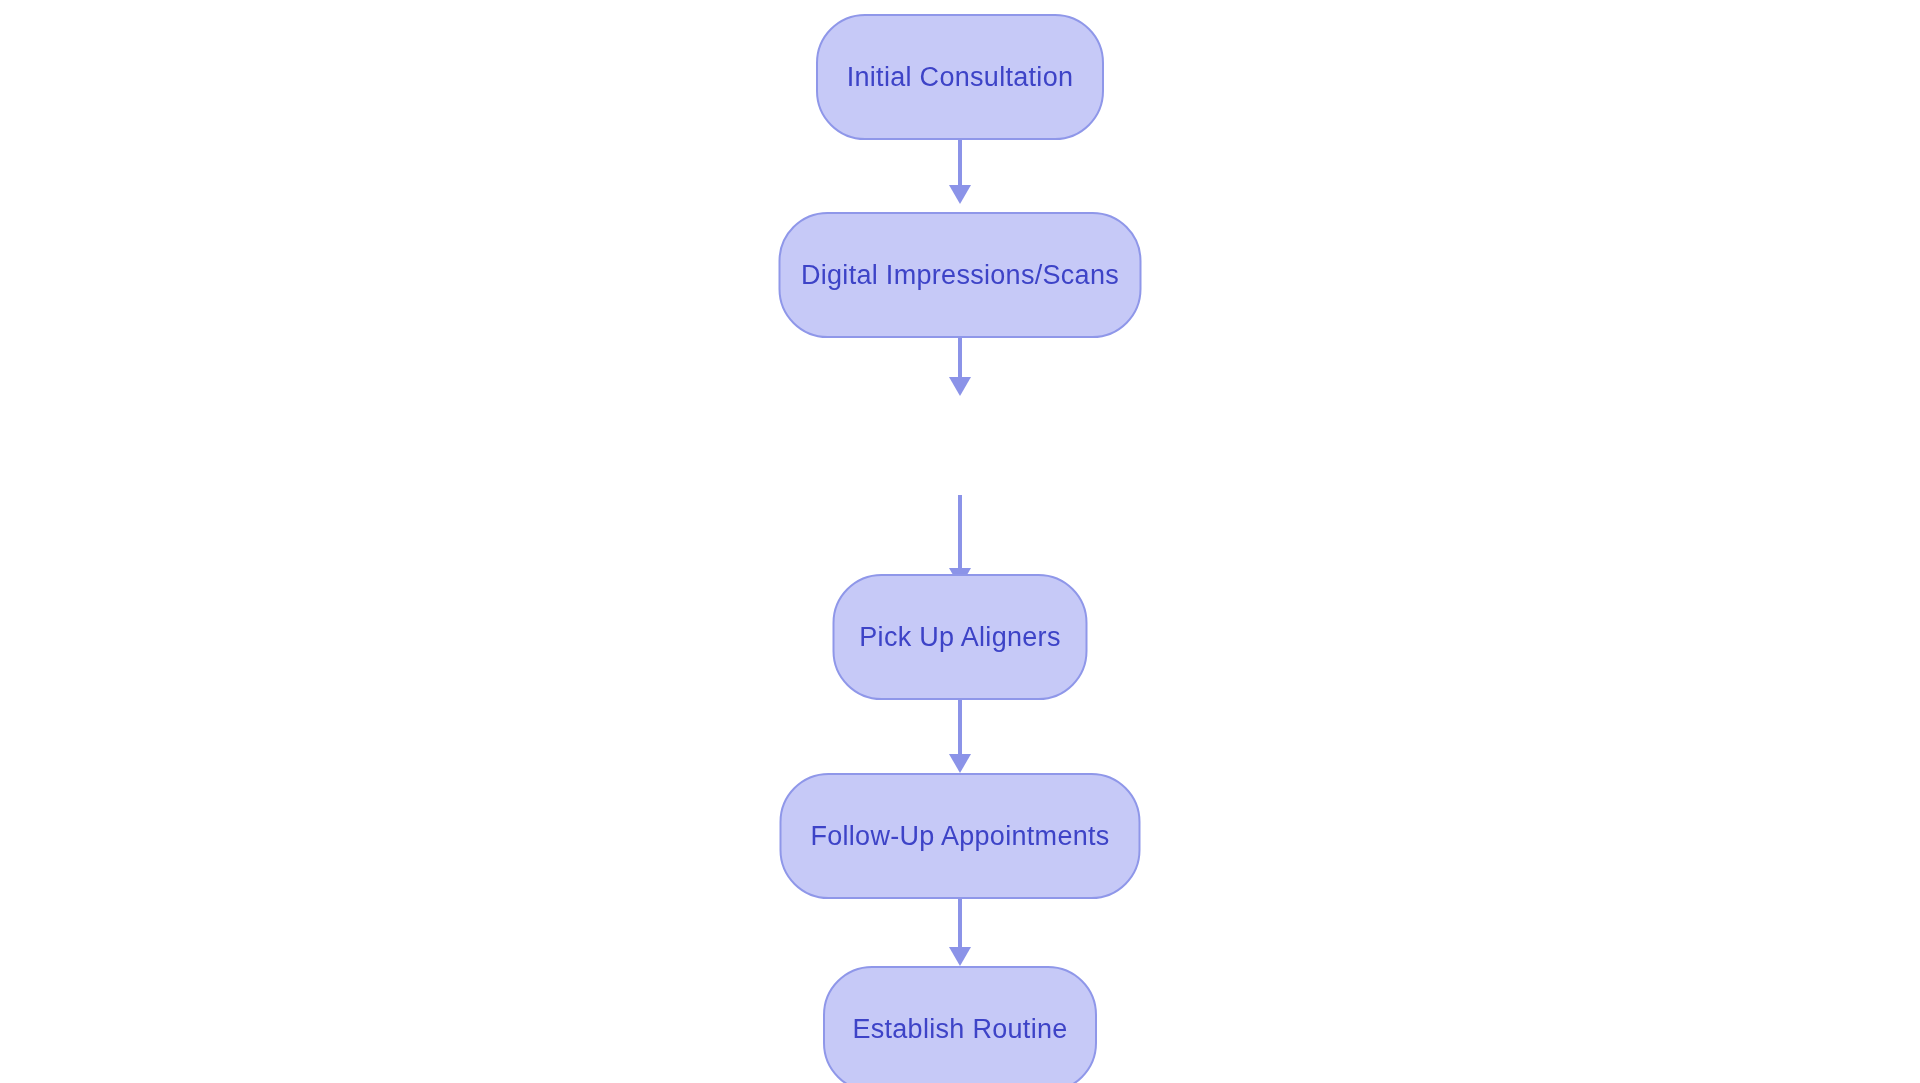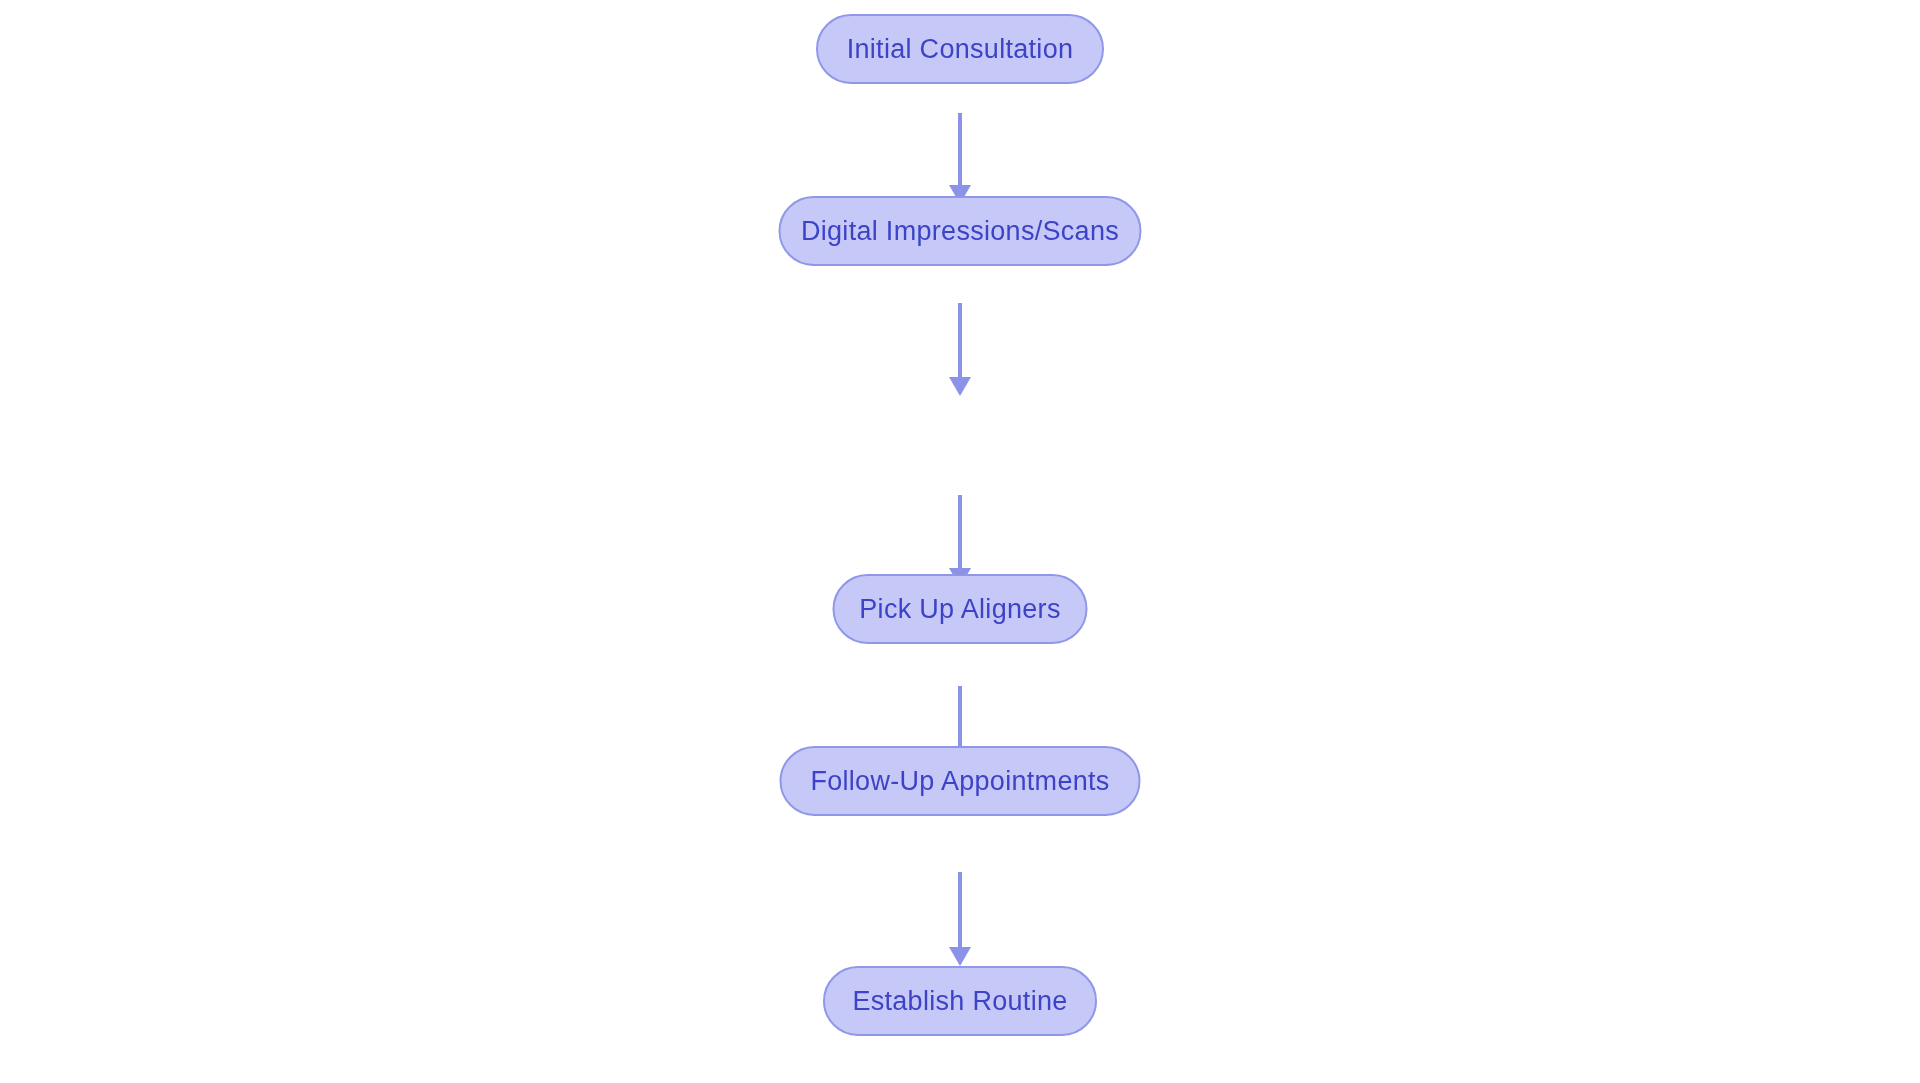--- a/index.html
+++ b/index.html
@@ -30,41 +30,41 @@
     stroke: var(--arrow, #8b93e8);
     stroke-width: 4;
   }
   .arrows polygon {
     fill: var(--arrow, #8b93e8);
   }
   .node {
     position: absolute;
     left: 50%;
     transform: translateX(-50%);
-    height: 70px;
+    height: 126px;
     box-sizing: border-box;
     background: var(--node-fill, #c6c9f7);
     border: 2px solid var(--node-border, #8f97e9);
     border-radius: 49px;
     display: flex;
     align-items: center;
     justify-content: center;
   }
   .node-label {
     color: var(--node-text, #3d43c7);
     font-size: 27px;
     font-weight: 400;
     letter-spacing: 0.3px;
     white-space: nowrap;
   }
   .n1 { top: 14px;  width: 288px; }
-  .n2 { top: 196px; width: 363px; justify-content: center; }
+  .n2 { top: 212px; width: 363px; justify-content: center; }
   .n3 { top: 396px; width: 360px; }
   .n4 { top: 574px; width: 255px; }
-  .n5 { top: 746px; width: 361px; }
+  .n5 { top: 773px; width: 361px; }
   .n6 { top: 966px; width: 274px; }
 </style>
 </head>
 <body>
 
 <div class="canvas">
 
   <svg class="arrows" viewBox="0 0 1920 1083" xmlns="http://www.w3.org/2000/svg" aria-hidden="true">
     <g>
       <line x1="960" y1="113" x2="960" y2="186"></line>

